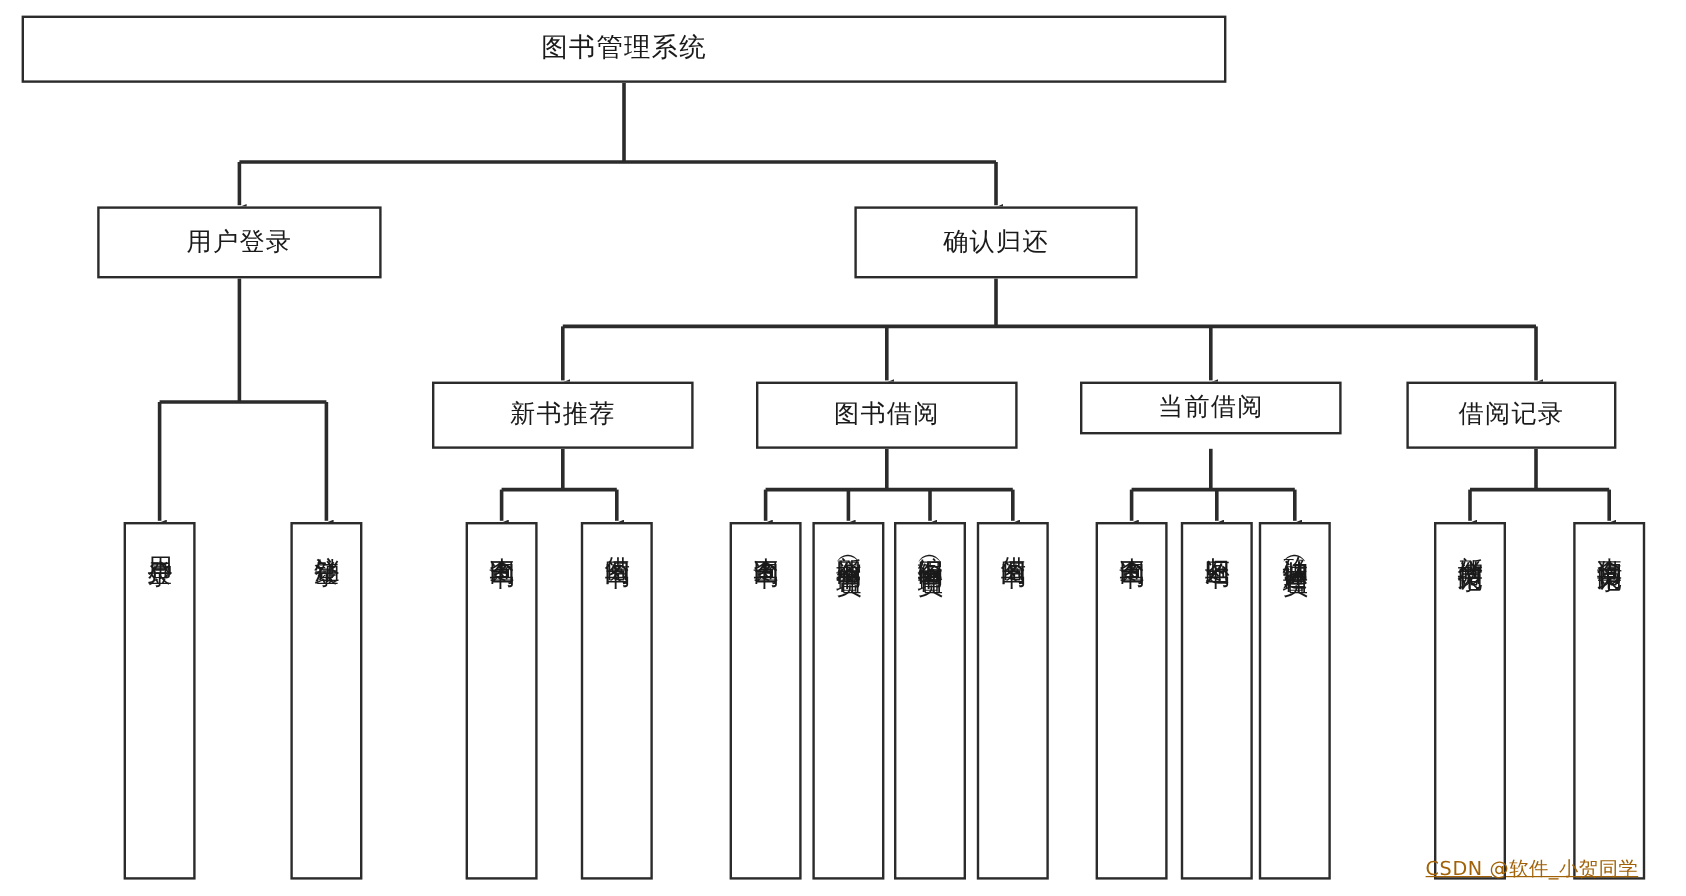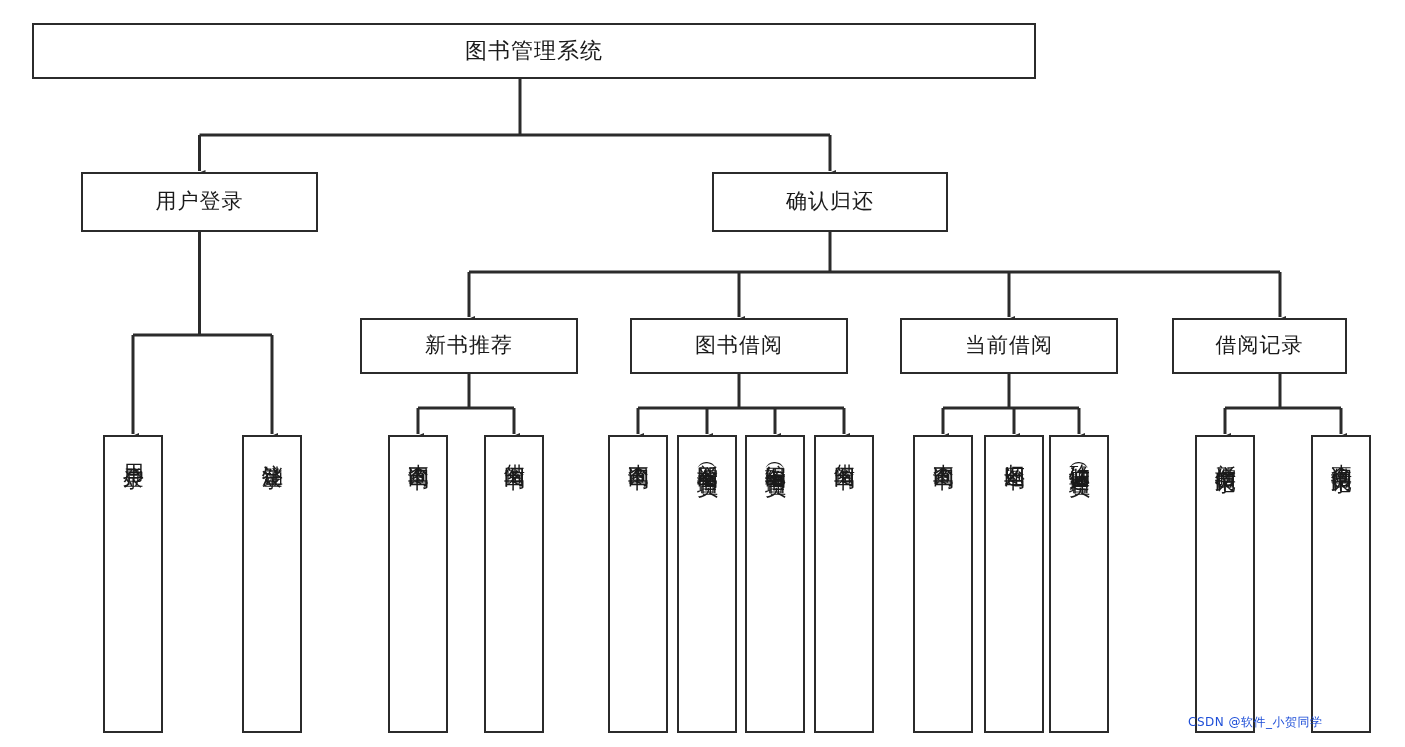--- a/index.html
+++ b/index.html
@@ -56,24 +56,25 @@
     font-size: 21px;
     line-height: 1.18;
     letter-spacing: 2px;
     white-space: nowrap;
     text-align: left;
   }
   .watermark {
     position: absolute;
     left: 1188px;
     top: 714px;
-    font-size: 12px;
-    color: #1d4ed8;
+    font-size: 16px;
+    color: #a16207;
     white-space: nowrap;
     letter-spacing: 0.5px;
+    text-decoration: underline;
   }
 </style>
 </head>
 <body>
 
 <div id="diagram-root">
 
   <svg id="edges-layer" width="1405" height="747" viewBox="0 0 1405 747" xmlns="http://www.w3.org/2000/svg">
     <defs>
       <marker id="arrow" markerWidth="10" markerHeight="12" refX="1" refY="6" orient="auto" markerUnits="userSpaceOnUse">
@@ -110,38 +111,38 @@
         <path d="M 943 408 L 943 434" marker-end="url(#arrow)"></path>
         <path d="M 1014 408 L 1014 434" marker-end="url(#arrow)"></path>
         <path d="M 1079 408 L 1079 434" marker-end="url(#arrow)"></path>
         <path d="M 1280 374 L 1280 408"></path>
         <path d="M 1225 408 L 1341 408"></path>
         <path d="M 1225 408 L 1225 434" marker-end="url(#arrow)"></path>
         <path d="M 1341 408 L 1341 434" marker-end="url(#arrow)"></path>
       </g>
   </svg>
 
-  <div class="node root horizontal" style="left: 18px; top: 23px; width: 1004px; height: 56px; margin-left: 14px;">
+  <div class="node root horizontal" style="left: 18px; top: 13px; width: 1004px; height: 56px;">
     <span>图书管理系统</span>
   </div>
 
   <div id="nodes-layer">
       <div class="node horizontal" style="left: 81px; top: 172px; width: 237px; height: 60px;">
         <span>用户登录</span>
       </div>
       <div class="node horizontal" style="left: 712px; top: 172px; width: 236px; height: 60px;">
         <span>确认归还</span>
       </div>
       <div class="node horizontal" style="left: 360px; top: 318px; width: 218px; height: 56px; text-align: right;">
         <span>新书推荐</span>
       </div>
       <div class="node horizontal" style="left: 630px; top: 318px; width: 218px; height: 56px;">
         <span>图书借阅</span>
       </div>
-      <div class="node horizontal" style="left: 900px; top: 318px; width: 218px; height: 56px;">
+      <div class="node horizontal" style="left: 900px; top: 318px; width: 218px; height: 44px;">
         <span>当前借阅</span>
       </div>
       <div class="node horizontal" style="left: 1172px; top: 318px; width: 175px; height: 56px;">
         <span>借阅记录</span>
       </div>
       <div class="node vertical" style="left: 103px; top: 435px; width: 60px; height: 298px;">
         <span class="vlabel">用户登录</span>
       </div>
       <div class="node vertical" style="left: 242px; top: 435px; width: 60px; height: 298px;">
         <span class="vlabel">注销登录</span>

